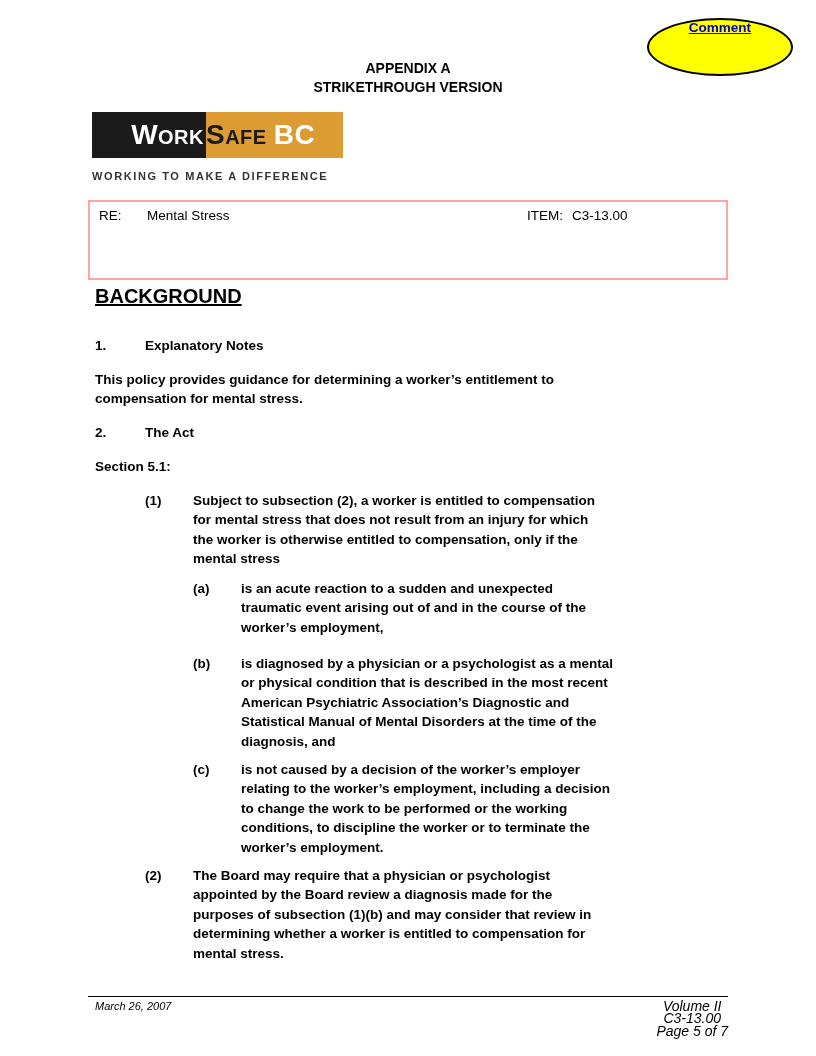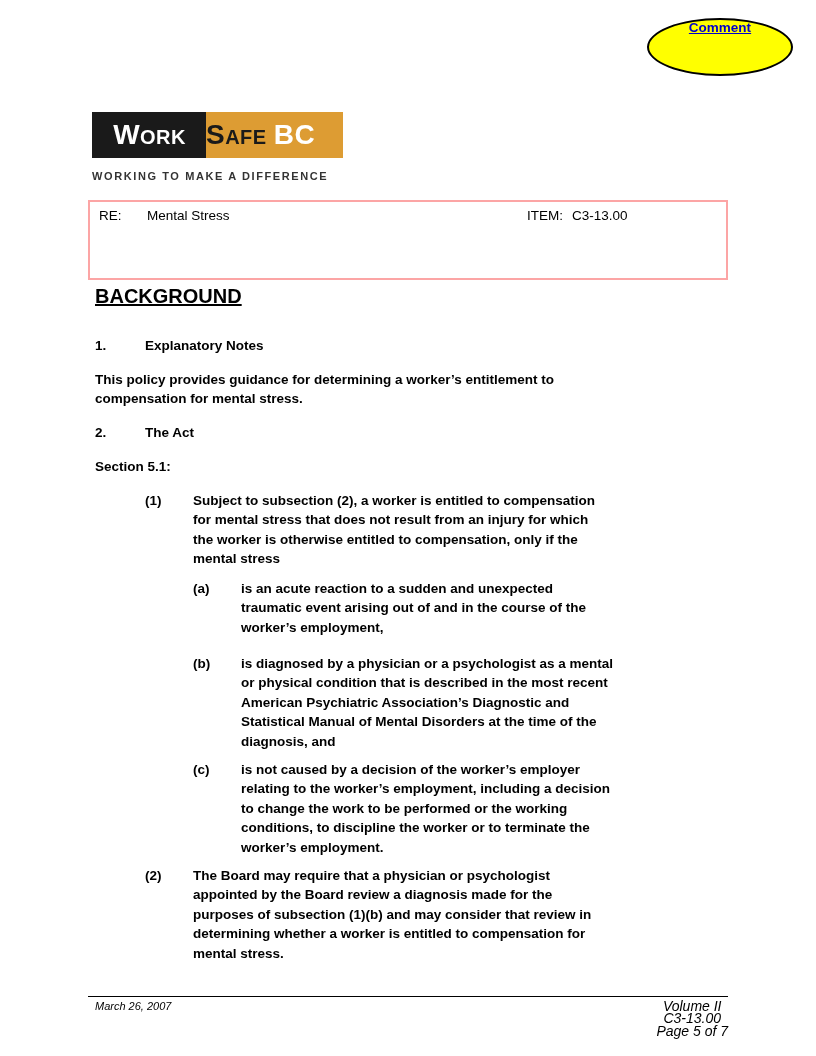--- a/index.html
+++ b/index.html
@@ -18,21 +18,21 @@
   }
   
   .appendix{
     position:absolute;left:0;top:59px;width:816px;text-align:center;
     font-weight:bold;font-size:14px;line-height:19px;
   }
   
   .logo-bar{position:absolute;left:92px;top:112px;height:46px;display:flex;}
   .logo-black{
     width:114px;background:#1a1a1a;display:flex;align-items:center;justify-content:flex-end;
-    padding-right:20px;box-sizing:border-box;
+    padding-right:2px;box-sizing:border-box;
   }
   .logo-orange{
     width:137px;background:#DD9C33;display:flex;align-items:center;
     box-sizing:border-box;
   }
   .logo-word{
     font-variant:small-caps;font-weight:bold;font-size:28px;letter-spacing:0.5px;line-height:1;
   }
   .logo-work{color:#ffffff;}
   .logo-safe{color:#1a1a1a;}
@@ -83,20 +83,24 @@
 </style>
 </head>
 <body>
 
 <div class="page">
 
   <div class="comment-bubble">
     <span>Comment</span>
   </div>
 
+  <div class="appendix">
+    <div>APPENDIX A</div>
+    <div>STRIKETHROUGH VERSION</div>
+  </div>
 
   <div class="logo-bar">
     <div class="logo-black">
       <span class="logo-word logo-work">Work</span>
     </div>
     <div class="logo-orange">
       <span class="logo-word logo-safe">Safe</span>
       <span class="logo-word logo-bc">BC</span>
     </div>
   </div>

